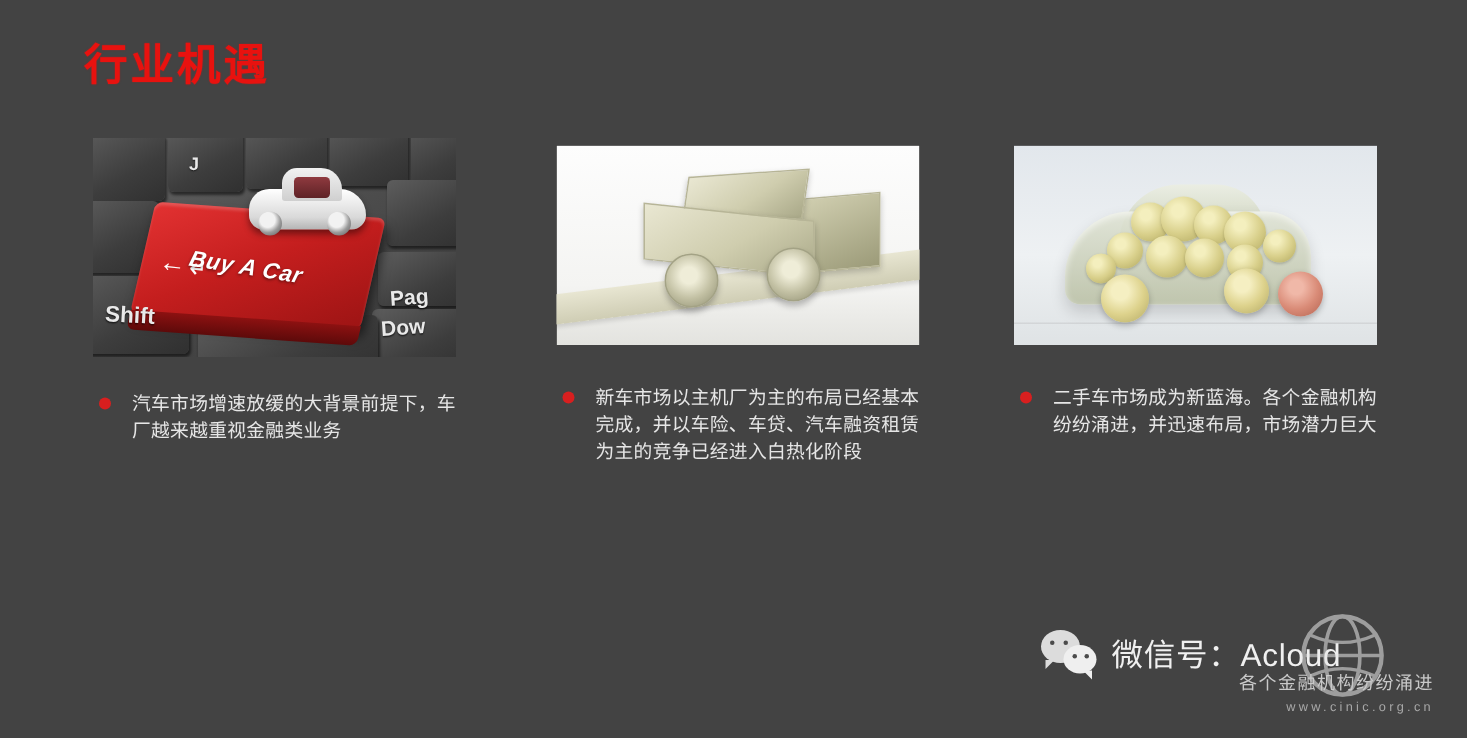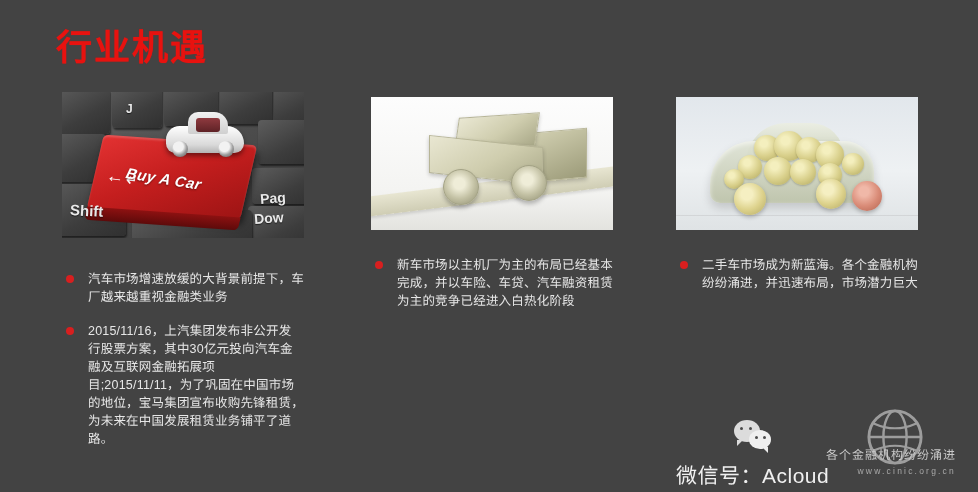--- a/index.html
+++ b/index.html
@@ -15,21 +15,21 @@
     overflow: hidden;
     font-family: "Liberation Sans", "DejaVu Sans", sans-serif;
     -webkit-font-smoothing: antialiased;
   }
 
   
   .slide-title {
     position: absolute;
     left: 56px;
     top: 30px;
-    font-size: 36px;
+    font-size: 29px;
     font-weight: bold;
     color: #e8120f;
     letter-spacing: 2px;
     line-height: 1;
     text-shadow: 0 0 1px rgba(232,18,15,0.65);
     white-space: nowrap;
   }
 
   
   .columns {
@@ -257,21 +257,21 @@
   }
   .coins .ground {
     position: absolute;
     left: 0; right: 0; bottom: 14px;
     height: 1px;
     background: rgba(0,0,0,0.07);
   }
 
   
   .bullets {
-    margin-top: 32px;
+    margin-top: 22px;
   }
   .col-2 .bullets, .col-3 .bullets { margin-top: 26px; }
   .bullet {
     position: relative;
     padding-left: 26px;
     margin-bottom: 16px;
     color: #e6e6e6;
     font-size: 12.5px;
     line-height: 18px;
     font-family: "Liberation Sans", "DejaVu Sans", sans-serif;
@@ -291,26 +291,25 @@
   
   .watermark {
     position: absolute;
     right: 18px;
     bottom: 12px;
     width: 300px;
     height: 74px;
   }
   .wechat-row {
     position: absolute;
-    left: 16px;
+    left: 34px;
     top: 14px;
     display: flex;
     align-items: center;
     gap: 9px;
-    flex-direction: column;
   }
   .wechat-icon {
     position: relative;
     width: 38px;
     height: 30px;
     flex: 0 0 auto;
   }
   .wechat-icon .bub {
     position: absolute;
     border-radius: 50%;
@@ -424,24 +423,20 @@
           <div class="keytext dow">Dow</div>
           <div class="keytext jkey">J</div>
         </div>
       </div>
 
       <div class="bullets">
         <div class="bullet">
           <span class="dot"></span>
           <span>汽车市场增速放缓的大背景前提下，车厂越来越重视金融类业务</span>
         </div>
-        <div class="bullet">
-          <span class="dot"></span>
-          <span>2015/11/16，上汽集团发布非公开发行股票方案，其中30亿元投向汽车金融及互联网金融拓展项目;2015/11/11，为了巩固在中国市场的地位，宝马集团宣布收购先锋租赁，为未来在中国发展租赁业务铺平了道路。</span>
-        </div>
       </div>
     </div>
 
     <div class="column col-3">
 
       <div class="photo">
         <div class="coins">
           <div class="dome"></div>
           <div class="carshell"></div>
 

